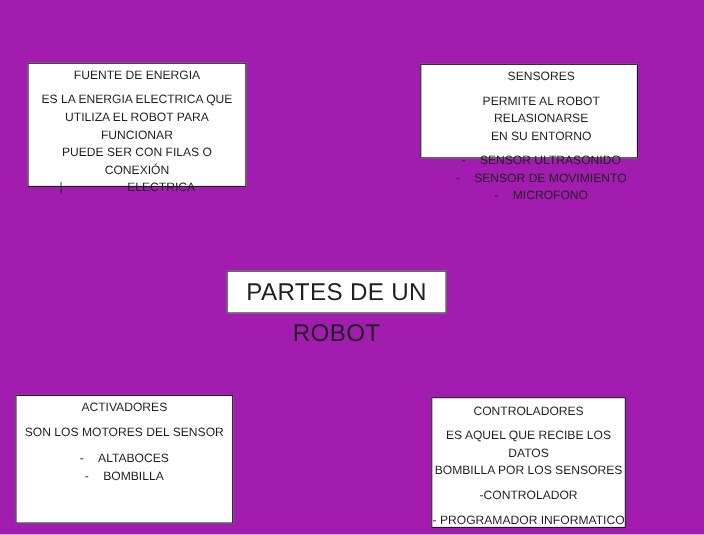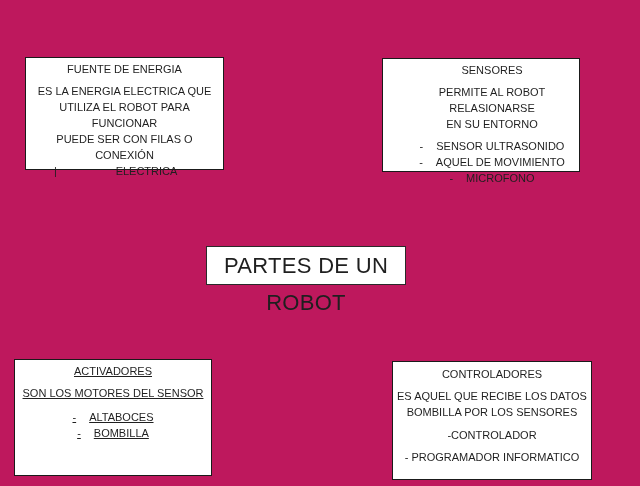--- a/index.html
+++ b/index.html
@@ -4,21 +4,21 @@
 <style>
   html, body {
     margin: 0;
     padding: 0;
     background: #ffffff;
   }
   .canvas {
     position: relative;
     width: 640px;
     height: 486px;
-    background: #be185d;
+    background: #a21caf;
     font-family: "Liberation Sans", sans-serif;
     color: #1f1f1f;
     overflow: hidden;
   }
   .box {
     position: absolute;
     border: 1px solid #1a1a1a;
     background: #ffffff;
     box-sizing: border-box;
     text-align: center;
@@ -49,23 +49,23 @@
     position: absolute;
     left: 28px;
     top: 0;
   }
   .shifted {
     display: inline-block;
     margin-left: 44px;
   }
   
   #box-fuente       { left: 25px;  top: 57px;  width: 199px; height: 113px; }
-  #box-sensores     { left: 382px; top: 58px;  width: 198px; height: 114px; padding-left: 22px; }
-  #box-activadores  { left: 14px;  top: 359px; width: 198px; height: 117px; text-decoration: underline; }
-  #box-controladores{ left: 392px; top: 361px; width: 200px; height: 119px; }
+  #box-sensores     { left: 382px; top: 58px;  width: 198px; height: 86px; padding-left: 22px; }
+  #box-activadores  { left: 14px;  top: 359px; width: 198px; height: 117px; }
+  #box-controladores{ left: 392px; top: 361px; width: 177px; height: 119px; }
   #box-controladores .box-title { padding-top: 4px; }
   #box-activadores .list { margin-top: 8px; }
   #box-controladores .item { margin-top: 7px; }
   #box-controladores .item + .item { margin-top: 6px; }
   #box-main-title {
     left: 206px; top: 246px; width: 200px; height: 39px;
     font-size: 22px;
     line-height: 37px;
     letter-spacing: 0.3px;
     border-color: #2a2a2a;
@@ -93,21 +93,21 @@
     <div class="box-title">SENSORES</div>
     <div class="para">
       <div>PERMITE AL ROBOT RELASIONARSE</div>
       <div>EN SU ENTORNO</div>
     </div>
     <div class="list">
       <div class="li">
         <span>-</span><span class="tab"></span><span>SENSOR ULTRASONIDO</span>
       </div>
       <div class="li">
-        <span>-</span><span class="tab"></span><span>AQUEL DE MOVIMIENTO</span>
+        <span>-</span><span class="tab"></span><span>SENSOR DE MOVIMIENTO</span>
       </div>
       <div class="li">
         <span>-</span><span class="tab"></span><span>MICROFONO</span>
       </div>
     </div>
   </div>
 
   <div class="box" id="box-main-title">
     <span>PARTES DE UN ROBOT</span>
   </div>

